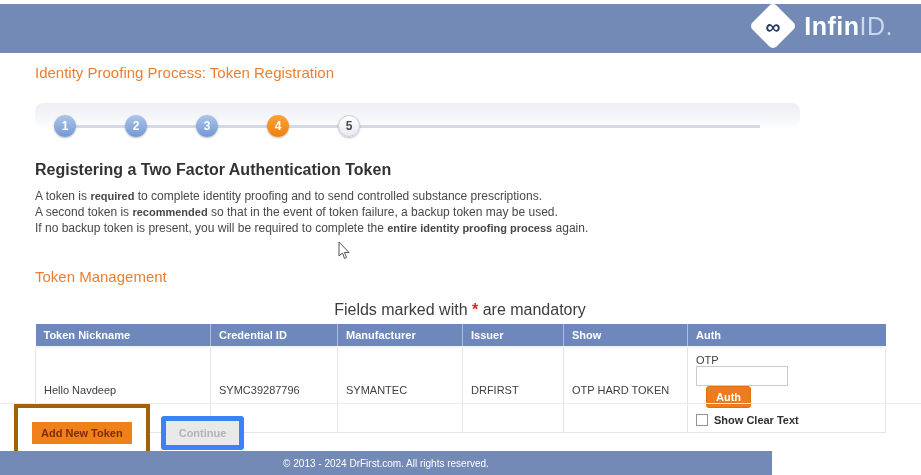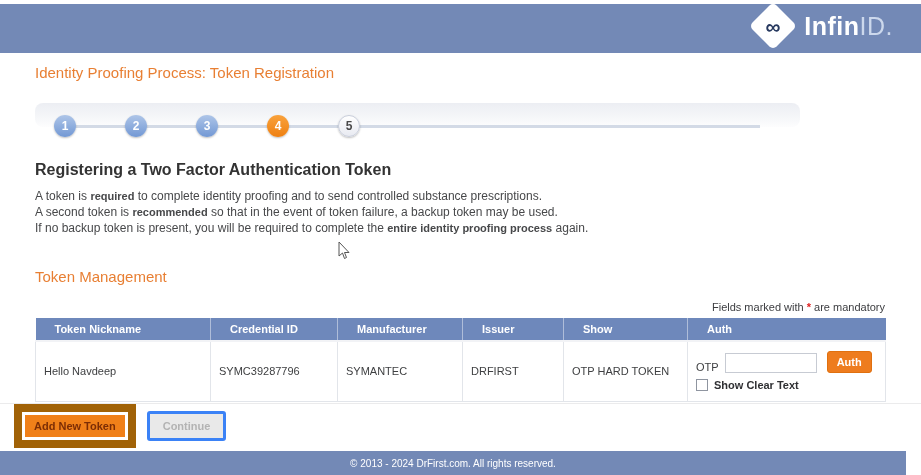--- a/index.html
+++ b/index.html
@@ -51,71 +51,71 @@
   .step.todo   { background:linear-gradient(180deg,#ffffff 0%,#e8eaf1 100%);
                  border:1px solid #c9cedb; color:#4a4a4a; }
   .step.s1{left:19px;} .step.s2{left:90px;} .step.s3{left:161px;}
   .step.s4{left:232px;} .step.s5{left:303px;}
   
   .section-heading { margin-top:20px; color:#333333; font-size:16px; font-weight:bold; }
   .intro { margin-top:9px; font-size:12px; color:#47484a; line-height:16px; }
   .intro b { font-size:11px; }
   
   .tm-heading { margin-top:32px; color:#e87f33; font-size:15px; }
-  .mandatory-note { margin-top:16px; text-align:right; font-size:11px; color:#3c3d40; }
+  .mandatory-note { margin-top:16px; text-align:center; font-size:16px; color:#3c3d40; }
   .mandatory-note .star { color:#e02020; font-weight:bold; }
   
   table.tokens { margin-top:5px; width:850px; border-collapse:collapse; table-layout:fixed; }
   table.tokens col.c1{width:175px;} table.tokens col.c2{width:127px;}
   table.tokens col.c3{width:125px;} table.tokens col.c4{width:101px;}
   table.tokens col.c5{width:124px;} table.tokens col.c6{width:198px;}
   table.tokens th {
     background:#6e88bb; color:#ffffff; font-size:11px; font-weight:bold;
-    text-align:left; padding:5px 19px; height:22px;
+    text-align:left; padding:5px 8px; height:22px;
     border-left:1px solid rgba(255,255,255,0.45);
   }
   table.tokens th:first-child { border-left:none; }
   table.tokens td {
     background:#ffffff; color:#3f4042; font-size:11px;
     padding:6px 8px; height:60px; vertical-align:middle;
     border:1px solid #e2e5ea; border-top:2px solid #f2f3f6;
   }
-  .auth-row { display:flex; align-items:flex-end; }
+  .auth-row { display:flex; align-items:flex-start;flex-direction:column; }
   .otp-label { font-size:11px; color:#3f4042; margin-right:6px; }
   .otp-input {
     width:92px; height:20px; border:1px solid #c7cbd3; background:#ffffff;
     font-size:11px; padding:0 4px; font-family:"Liberation Sans", sans-serif;
   }
   .auth-btn {
     margin-left:10px; background:#ee7c1e; color:#ffffff; border:1px solid #e0700f;
     font-size:11px; font-weight:bold; padding:4px 9px; border-radius:3px; cursor:pointer;
     font-family:"Liberation Sans", sans-serif;
   }
   .clear-row { display:flex; align-items:flex-end; margin-top:6px; }
   .clear-checkbox {
     width:12px; height:12px; border:1px solid #8f95a0; background:#ffffff; margin-right:6px;
   }
   .clear-label { font-size:11px; font-weight:bold; color:#2f3033; }
   
   .divider { position:absolute; left:0; top:403px; width:921px; height:1px; background:#ebebec; }
   .actions { position:absolute; left:14px; top:404px; display:flex; align-items:center; }
-  .annotation-box { border:8px solid #a16207; padding:1px; background:#ffffff; }
+  .annotation-box { border:4px solid #a16207; padding:12px; background:#ffffff; }
   .add-token-btn {
     background:#f08019; border:2px solid #ffffff; color:#7c2d05;
     font-size:11px; font-weight:bold; padding:5px 9px; cursor:pointer;
     font-family:"Liberation Sans", sans-serif;
   }
   .continue-btn {
-    margin-left:11px; background:#e9e9e9; border:3px solid #3b82f6; color:#b3b3b3;
+    margin-left:11px; background:#e9e9e9; border:5px solid #3b82f6; color:#b3b3b3;
     font-size:11px; font-weight:bold; padding:6px 13px; border-radius:3px;
     font-family:"Liberation Sans", sans-serif;
   }
   
   .footer {
-    position:absolute; left:0; bottom:0; width:906px; height:24px;
+    position:absolute; left:0; bottom:0; width:772px; height:24px;
     background:#7389b6; color:#ffffff; font-size:10px;
     display:flex; align-items:center; justify-content:center;
   }
   
   .cursor { position:absolute; left:337px; top:241px; width:14px; height:20px; }
 </style>
 </head>
 <body>
 
 <div class="topbar">

